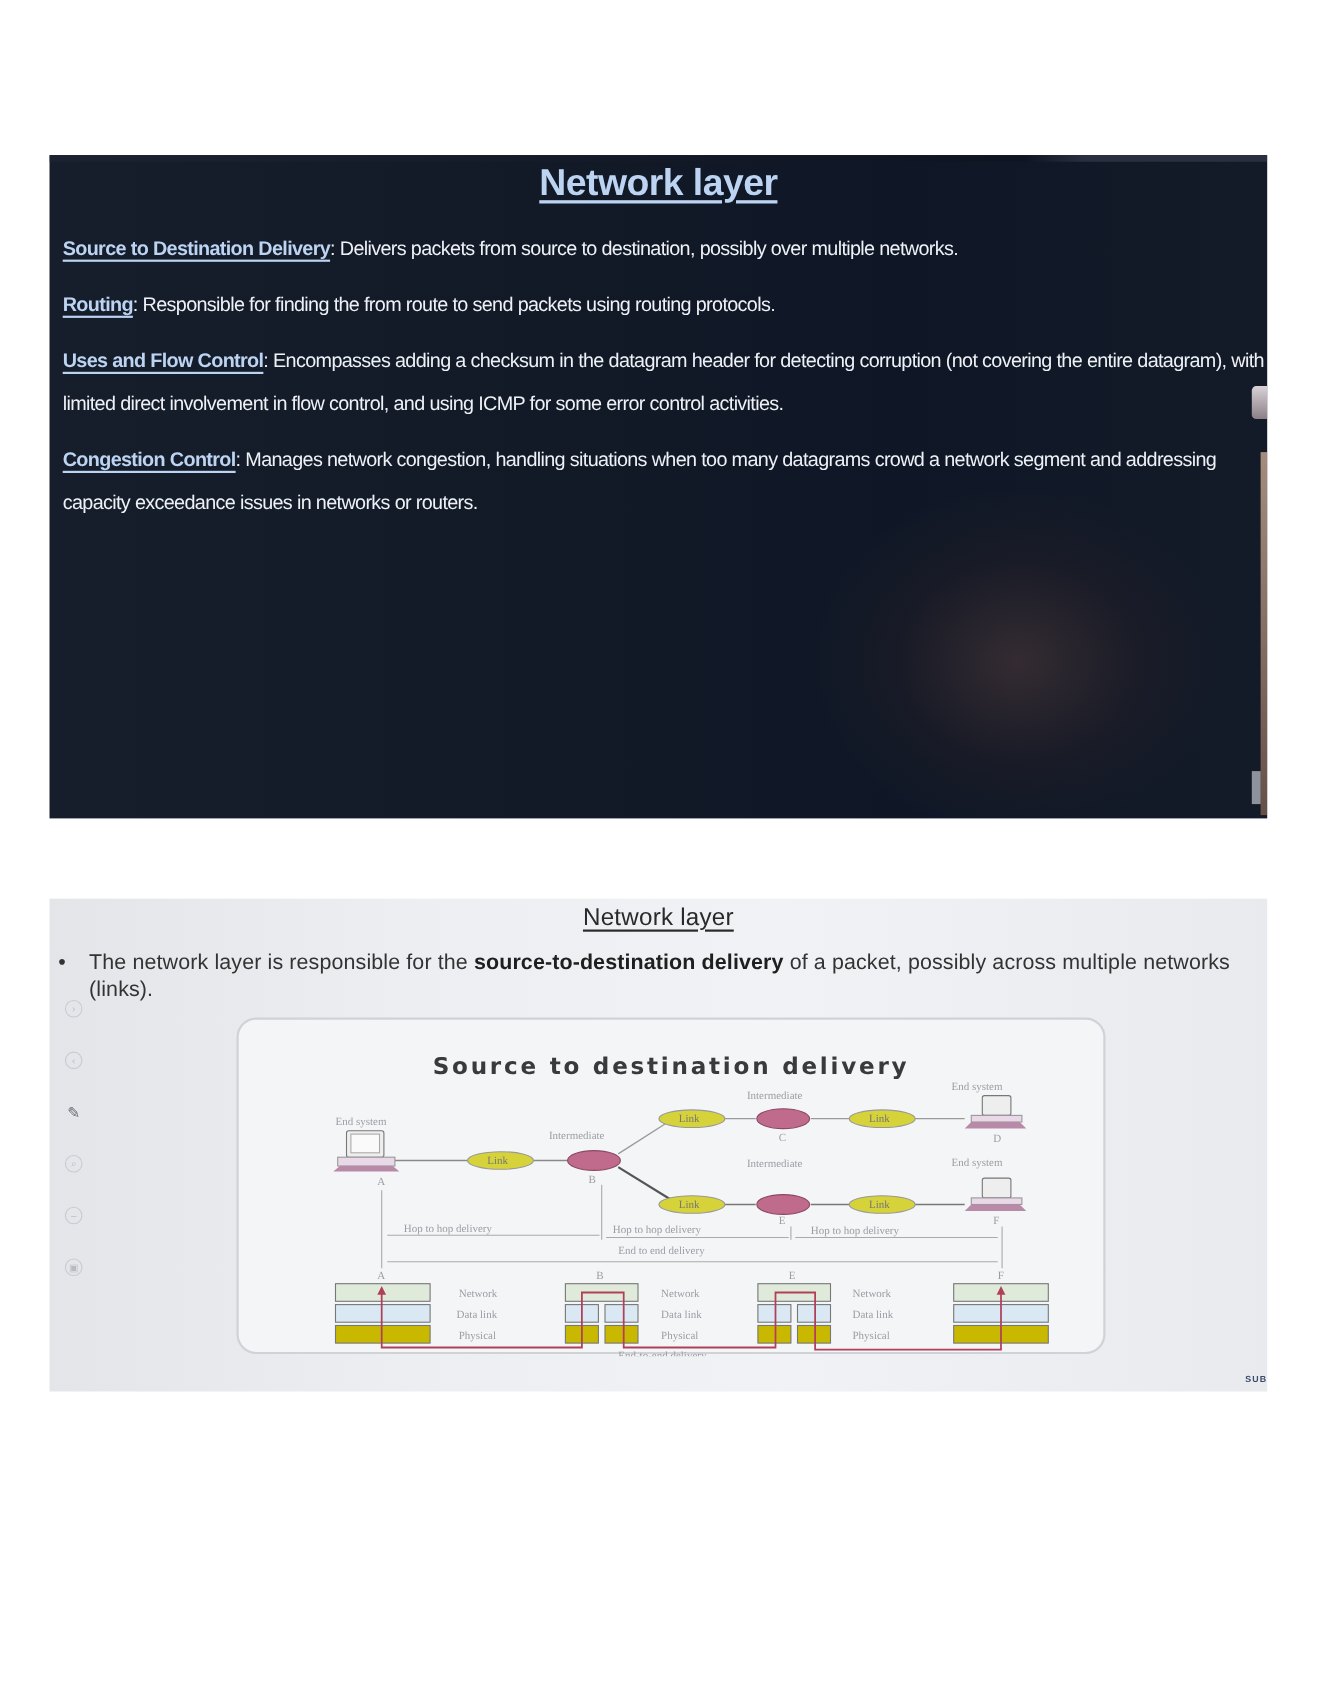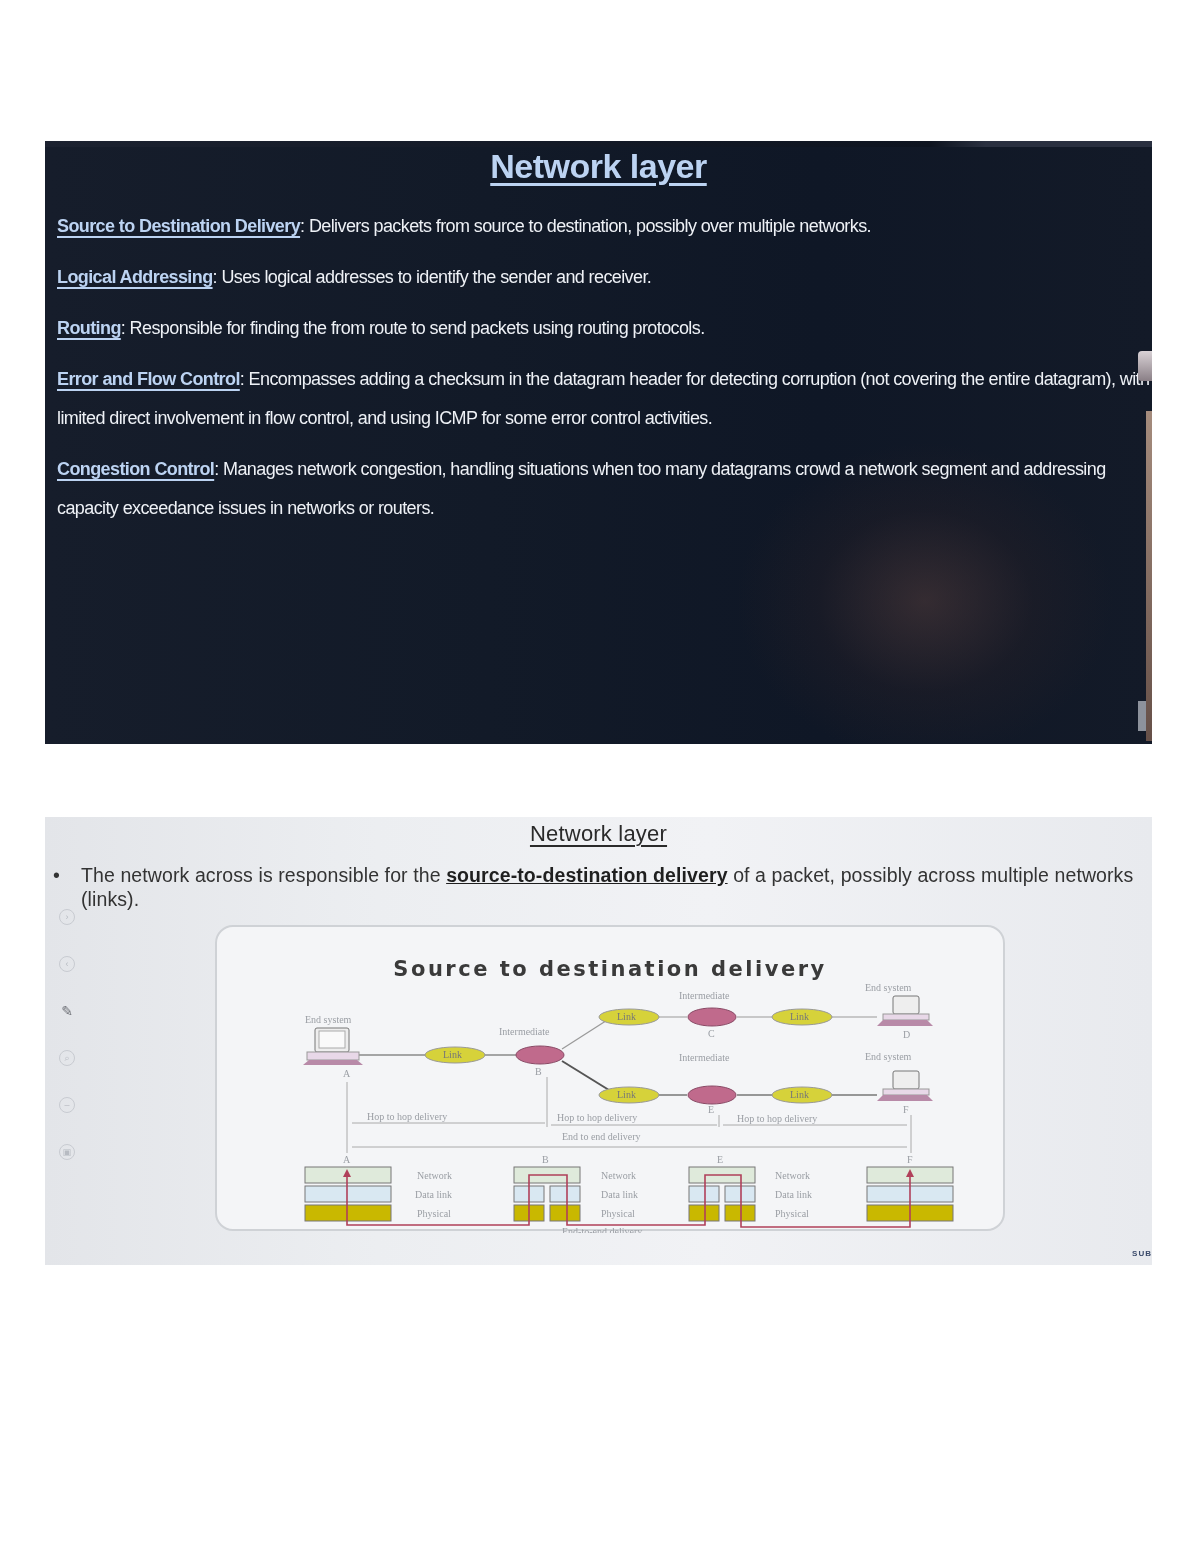--- a/index.html
+++ b/index.html
@@ -60,21 +60,21 @@
       position: absolute; left: 0; width: 100%; top: 4px; text-align: center;
       font-size: 22px; color: #2a2a2a; letter-spacing: 0.2px;
     }
     .slide-light .title span { text-decoration: underline; text-underline-offset: 4px; }
     .slide-light .bullet {
       position: absolute; left: 8px; top: 46px; width: 1090px;
       font-size: 19.5px; line-height: 24px; color: #333; letter-spacing: 0.1px;
     }
     .slide-light .bullet .dot { position: absolute; left: 0; top: 0; }
     .slide-light .bullet .text { display: block; padding-left: 28px; }
-    .slide-light .bullet b { color: #1f1f1f; text-decoration: underline; }
+    .slide-light .bullet b { color: #1f1f1f; }
 
     .side-tools { position: absolute; left: 14px; top: 92px; width: 20px; }
     .side-tools .tool {
       width: 16px; height: 16px; border-radius: 50%; border: 1.5px solid #c8cbd1;
       margin-bottom: 31px; display: flex; align-items: center; justify-content: center;
       font-size: 9px; color: #b7bbc2;
     }
     .side-tools .tool.pen { border: none; color: #6a6d73; font-size: 14px; }
 
     .diagram-frame {
@@ -95,37 +95,36 @@
 </head>
 <body>
 
 <div class="slide-dark">
   <div class="top-strip"></div>
   <div class="glow"></div>
   <div class="title"><span>Network layer</span></div>
 
   <div class="items">
     <p class="item"><span class="term">Source to Destination Delivery</span><span>:  </span><span>Delivers packets from source to destination, possibly over multiple networks.</span></p>
-    <p class="item"><span class="term">Logical Addressing</span><span>: </span><span>Uses logical addresses to identify the sender and receiver.</span></p>
     <p class="item"><span class="term">Routing</span><span>: </span><span>Responsible for finding the from route to send packets using routing protocols.</span></p>
-    <p class="item"><span class="term">Error and Flow Control</span><span>: </span><span>Encompasses adding a checksum in the datagram header for detecting corruption (not covering the entire datagram), with limited direct involvement in flow control, and using ICMP for some error control activities.</span></p>
+    <p class="item"><span class="term">Uses and Flow Control</span><span>: </span><span>Encompasses adding a checksum in the datagram header for detecting corruption (not covering the entire datagram), with limited direct involvement in flow control, and using ICMP for some error control activities.</span></p>
     <p class="item"><span class="term">Congestion Control</span><span>: </span><span>Manages network congestion, handling situations when too many datagrams crowd a network segment and addressing capacity exceedance issues in networks or routers.</span></p>
   </div>
 
   <div class="edge-icon"></div>
   <div class="edge-right"></div>
   <div class="edge-mic"></div>
 </div>
 
 <div class="slide-light">
   <div class="title"><span>Network layer</span></div>
 
   <div class="bullet">
     <span class="dot">•</span>
-    <span class="text"><span>The network across is responsible for the </span><b>source-to-destination delivery</b><span> of a packet, possibly across multiple networks (links).</span></span>
+    <span class="text"><span>The network layer is responsible for the </span><b>source-to-destination delivery</b><span> of a packet, possibly across multiple networks (links).</span></span>
   </div>
 
   <div class="side-tools">
     <div class="tool">›</div>
     <div class="tool">‹</div>
     <div class="tool pen">✎</div>
     <div class="tool">⌕</div>
     <div class="tool">–</div>
     <div class="tool">▣</div>
   </div>

